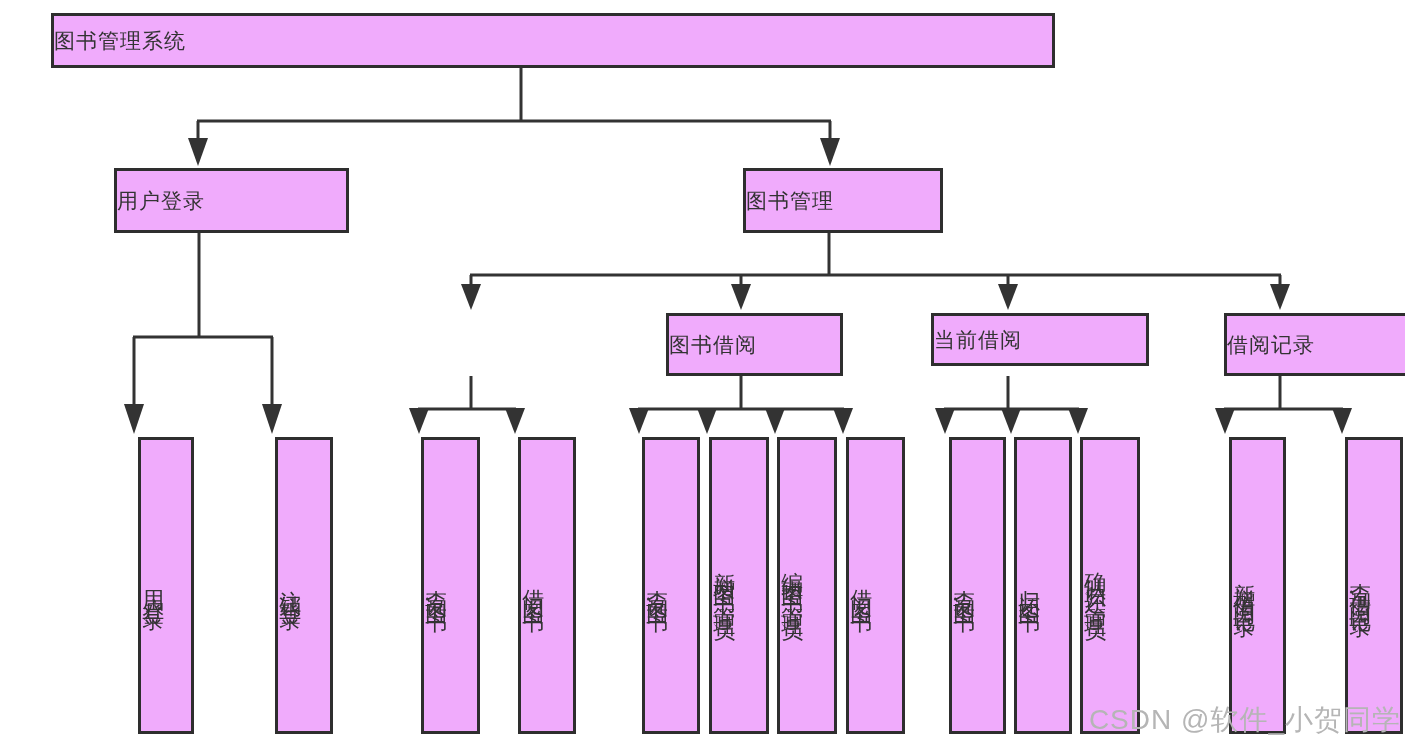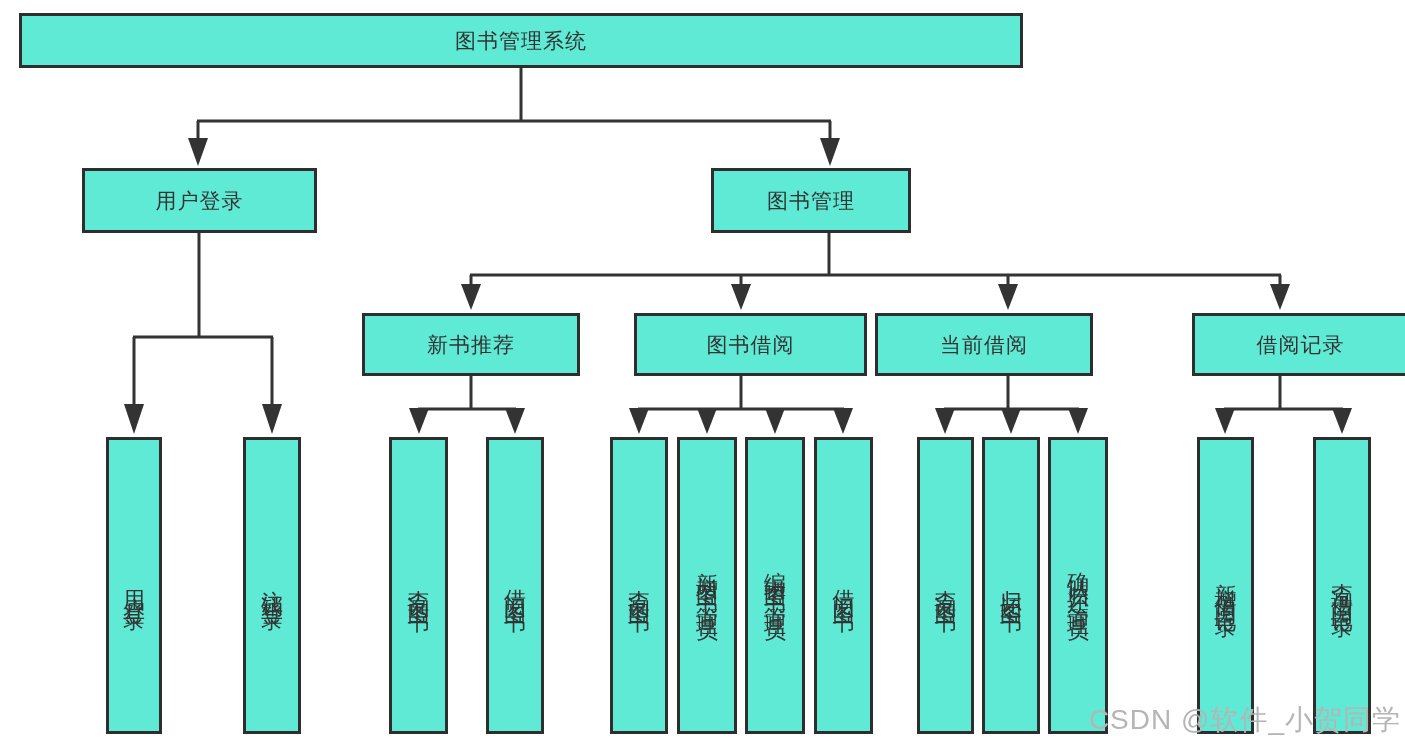--- a/index.html
+++ b/index.html
@@ -15,26 +15,26 @@
     background: #ffffff;
     overflow: hidden;
   }
   .connectors {
     position: absolute;
     left: 0; top: 0;
     width: 1405px; height: 747px;
   }
   .box {
     position: absolute;
-    background: #5eead4;
+    background: #f0abfc;
     border: 3px solid #2e2e2e;
     display: flex;
     align-items: center;
-    justify-content: center;
     color: #333333;
+    margin-left: 32px;
   }
   .box.h {
     font-size: 21px;
     letter-spacing: 1px;
     white-space: nowrap;
   }
   .box.v {
     font-size: 22px;
   }
   .vtext {
@@ -125,27 +125,24 @@
     <span>图书管理系统</span>
   </div>
 
   <div class="box h" style="left:82px; top:168px; width:235px; height:65px;">
     <span>用户登录</span>
   </div>
   <div class="box h" style="left:711px; top:168px; width:200px; height:65px;">
     <span>图书管理</span>
   </div>
 
-  <div class="box h" style="left:362px; top:313px; width:218px; height:63px;">
-    <span>新书推荐</span>
-  </div>
-  <div class="box h" style="left:634px; top:313px; width:233px; height:63px;">
+  <div class="box h" style="left:634px; top:313px; width:177px; height:63px;">
     <span>图书借阅</span>
   </div>
-  <div class="box h" style="left:875px; top:313px; width:218px; height:63px;font-family:Liberation Mono, monospace;">
+  <div class="box h" style="left:899px; top:313px; width:218px; height:53px;font-family:Liberation Mono, monospace;">
     <span>当前借阅</span>
   </div>
   <div class="box h" style="left:1192px; top:313px; width:217px; height:63px;">
     <span>借阅记录</span>
   </div>
 
   <div class="box v" style="left:106px; top:437px; width:56px; height:297px;">
     <span class="vtext">用户登录</span>
   </div>
   <div class="box v" style="left:243px; top:437px; width:58px; height:297px;">

